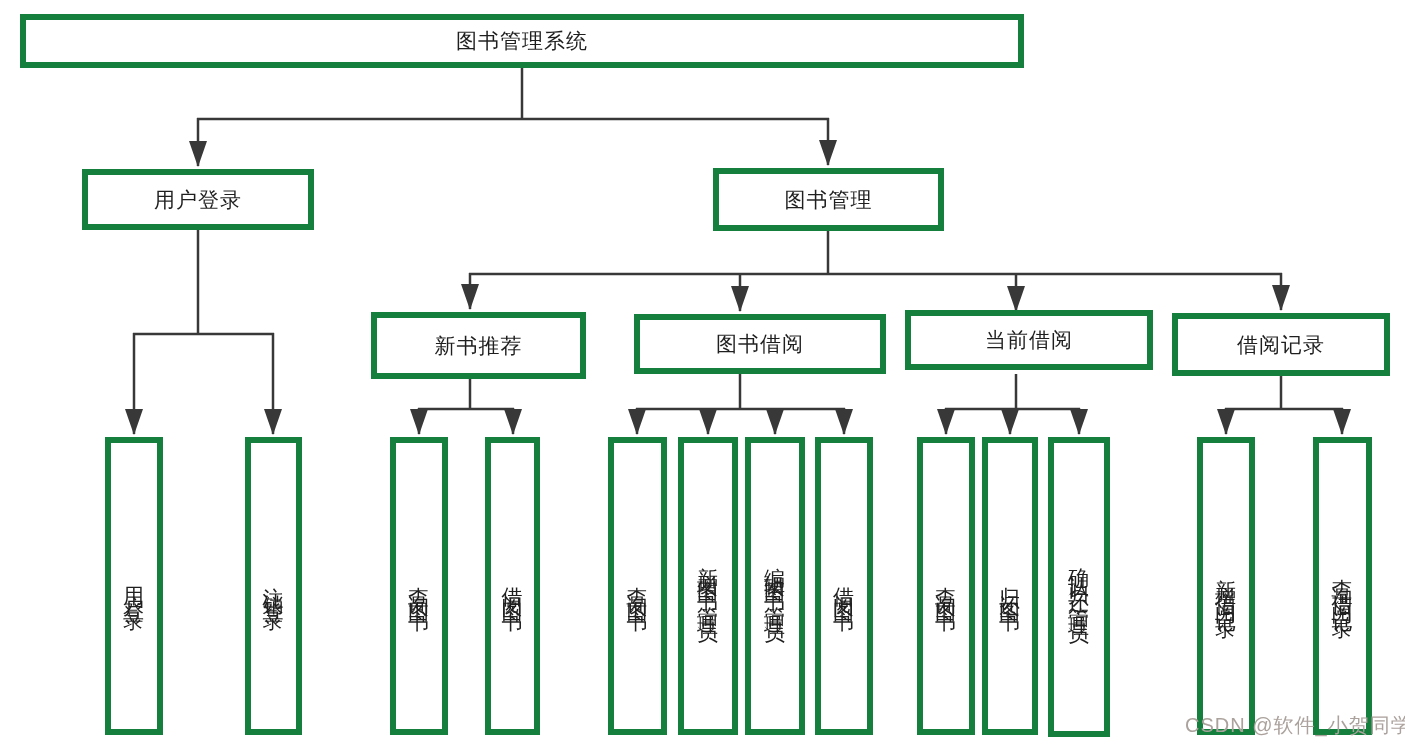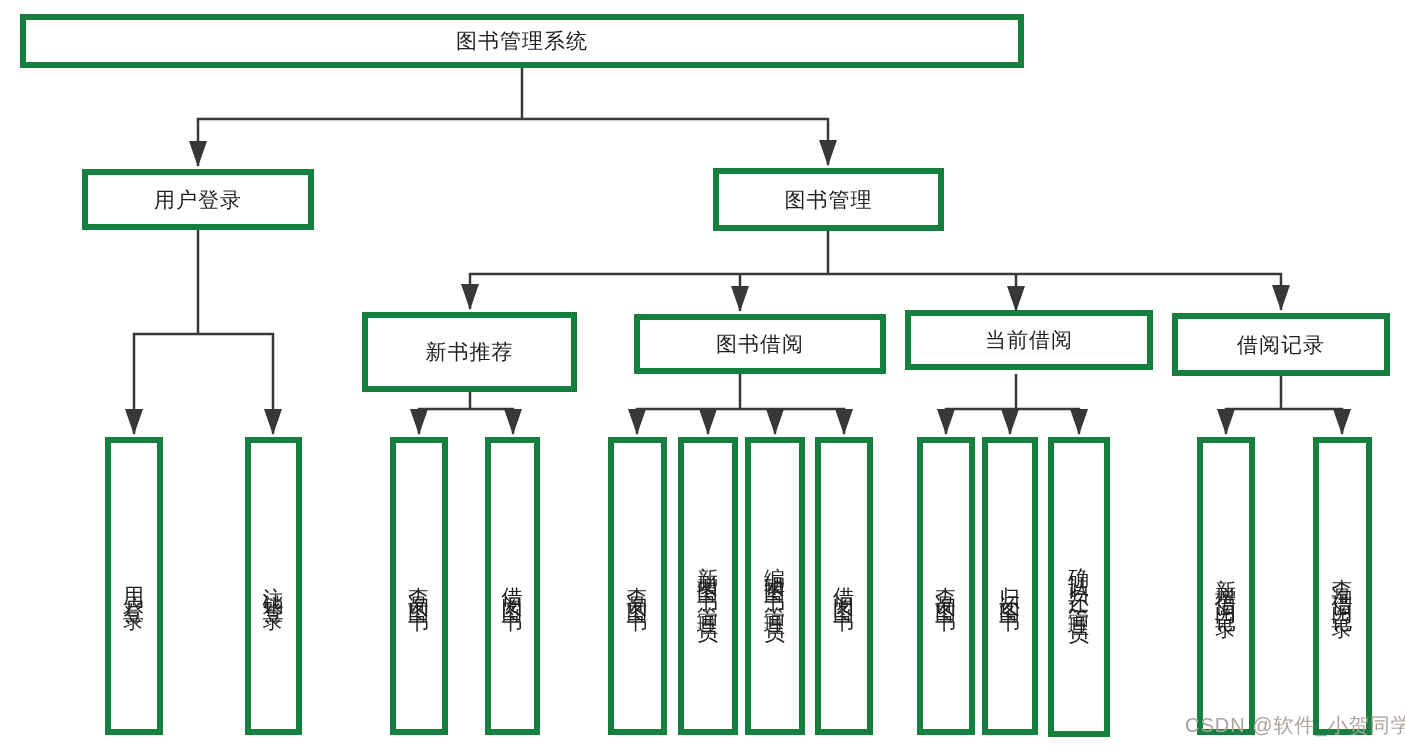--- a/index.html
+++ b/index.html
@@ -80,21 +80,21 @@
     <span class="lbl">图书管理系统</span>
   </div>
 
   <div class="box h" style="left:82px;top:169px;width:232px;height:61px">
     <span class="lbl">用户登录</span>
   </div>
   <div class="box h" style="left:713px;top:168px;width:231px;height:63px">
     <span class="lbl">图书管理</span>
   </div>
 
-  <div class="box h" style="left:362px;top:312px;width:215px;height:80px">
+  <div class="box h" style="left:371px;top:312px;width:215px;height:67px">
     <span class="lbl">新书推荐</span>
   </div>
   <div class="box h" style="left:634px;top:314px;width:252px;height:60px">
     <span class="lbl">图书借阅</span>
   </div>
   <div class="box h" style="left:905px;top:310px;width:248px;height:60px">
     <span class="lbl">当前借阅</span>
   </div>
   <div class="box h" style="left:1172px;top:313px;width:218px;height:63px">
     <span class="lbl">借阅记录</span>

